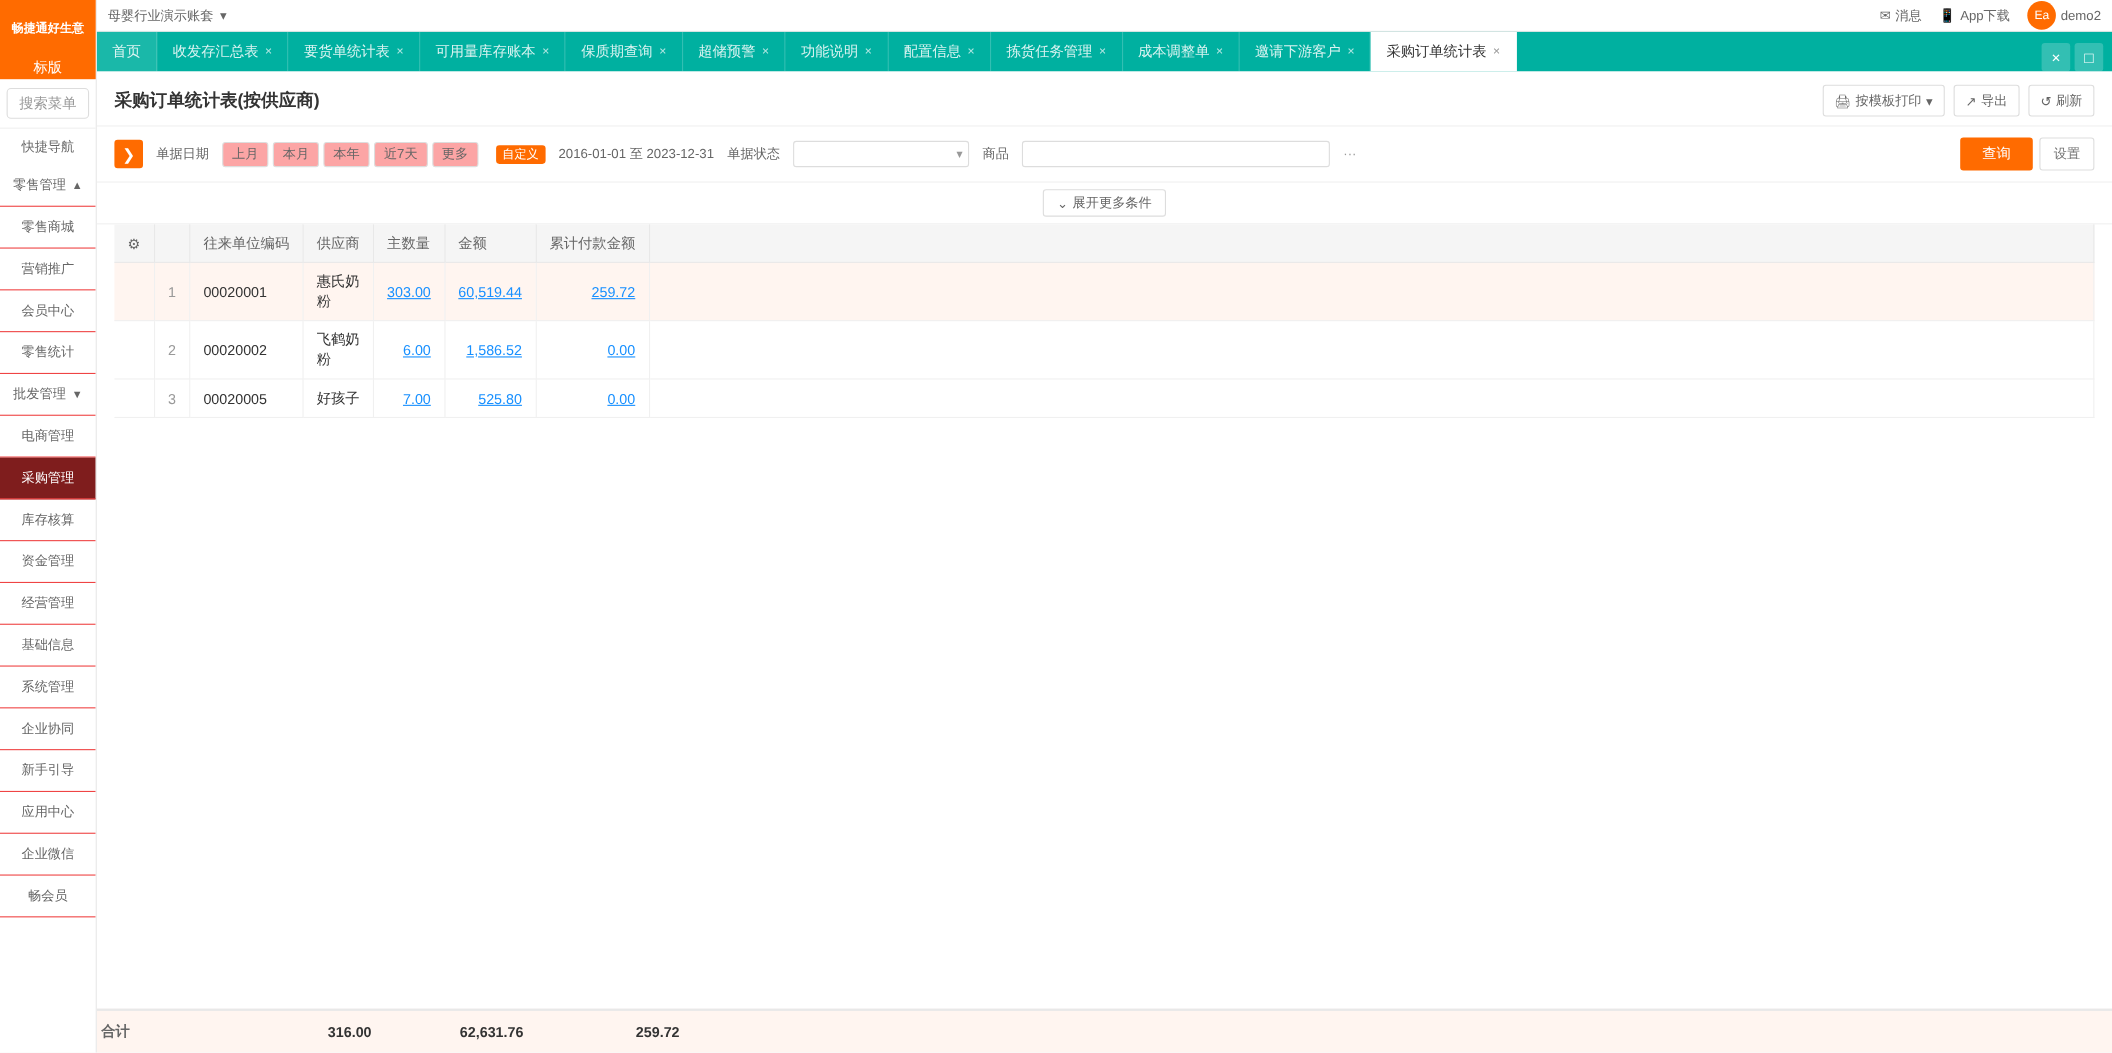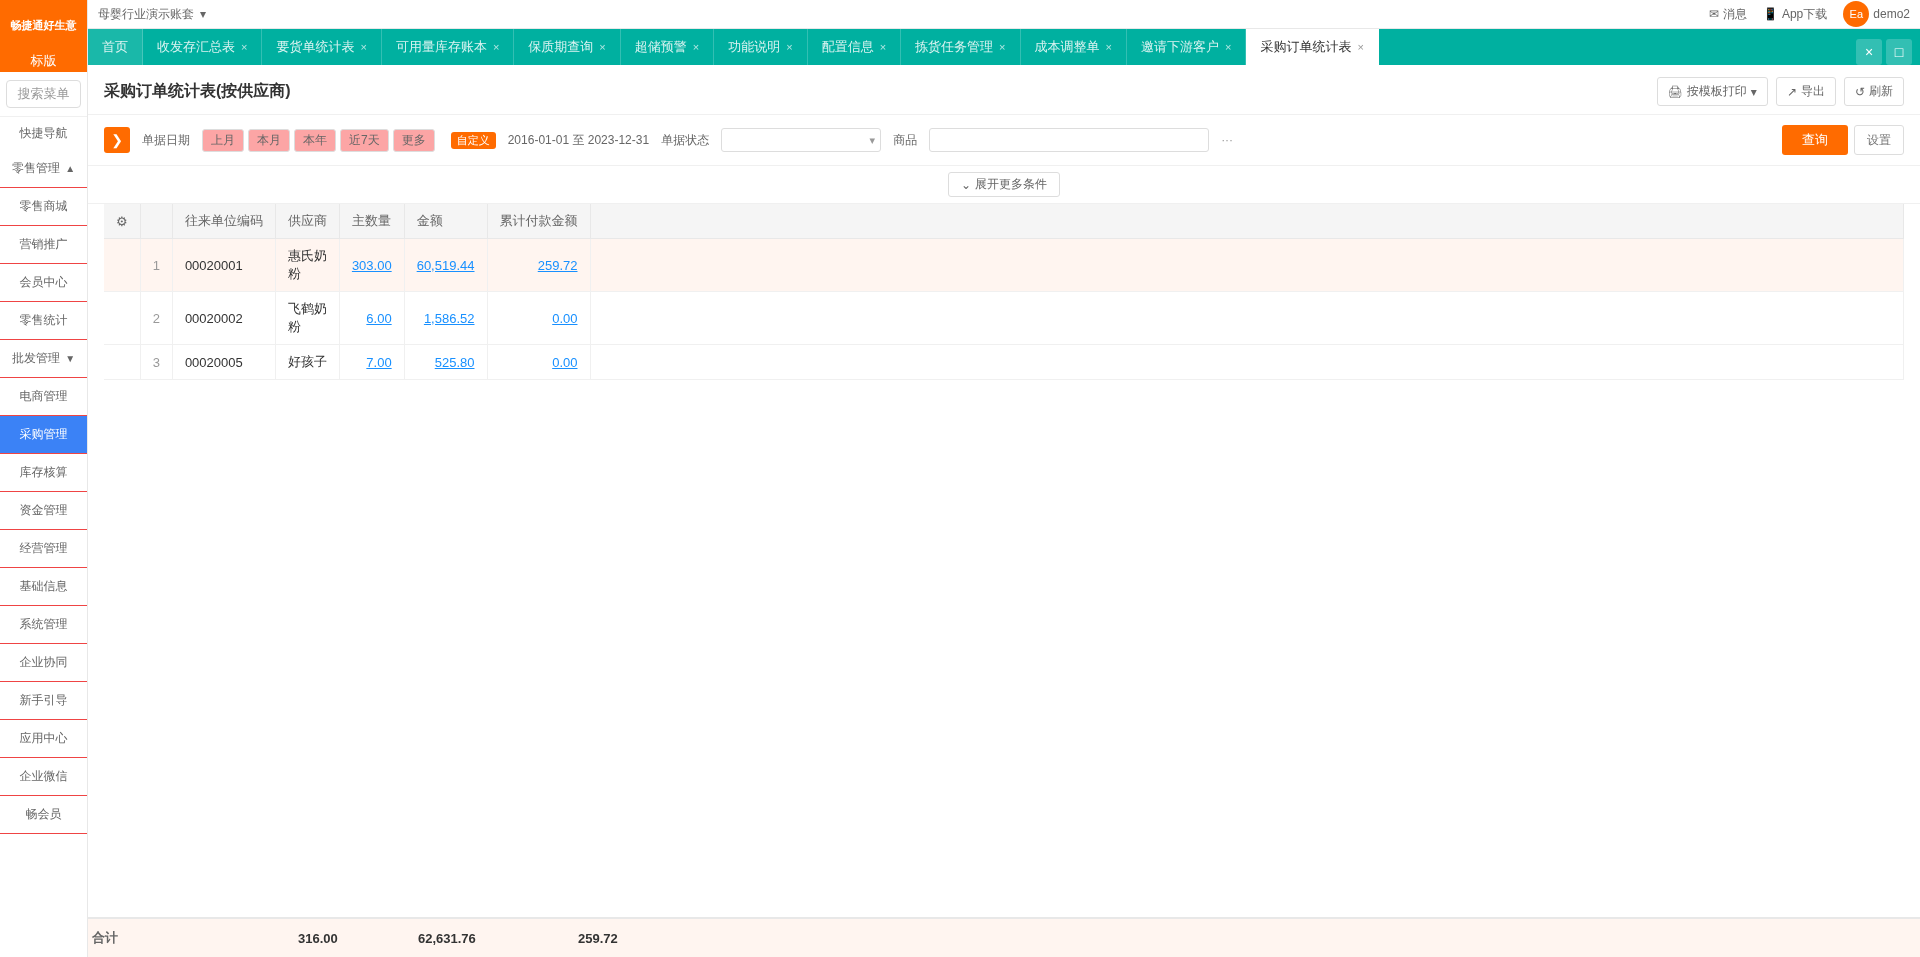--- a/index.html
+++ b/index.html
@@ -5,21 +5,21 @@
     * { margin: 0; padding: 0; box-sizing: border-box; }
     body { font-family: 'Microsoft YaHei', Arial, sans-serif; font-size: 13px; background: #f5f5f5; color: #333; width: 1920px; height: 957px; overflow: hidden; display: flex; }
 
     
     .sidebar { width: 88px; background: #fff; border-right: 1px solid #e8e8e8; display: flex; flex-direction: column; height: 957px; flex-shrink: 0; }
     .sidebar-logo { height: 50px; background: #ff6b00; display: flex; align-items: center; justify-content: center; flex-shrink: 0; }
     .sidebar-logo-text { color: #fff; font-size: 11px; font-weight: bold; }
     .sidebar-search { padding: 8px 6px; border-bottom: 1px solid #f0f0f0; }
     .sidebar-search-btn { width: 100%; background: none; border: 1px solid #ddd; border-radius: 4px; padding: 4px; font-size: 13px; color: #999; cursor: pointer; text-align: center; }
     .sidebar-nav-item { padding: 10px 4px; text-align: center; font-size: 12px; color: #666; cursor: pointer; border-bottom: 1px solid #ef4444; position: relative; }
-    .sidebar-nav-item.active { background: #3b82f6; color: #fff; }
+    .sidebar-nav-item.active { background: #7f1d1d; color: #fff; }
     .sidebar-nav-item .nav-arrow { font-size: 10px; margin-left: 2px; }
     .sidebar-quick { padding: 8px 4px; text-align: center; font-size: 12px; color: #666; cursor: pointer; }
 
     
     .main { flex: 1; display: flex; flex-direction: column; height: 957px; overflow: hidden; }
 
     
     .topbar { height: 29px; background: #fff; border-bottom: 1px solid #e8e8e8; display: flex; align-items: center; justify-content: space-between; padding: 0 10px; flex-shrink: 0; }
     .topbar-left { display: flex; align-items: center; gap: 6px; }
     .topbar-title { font-size: 12px; color: #666; }

